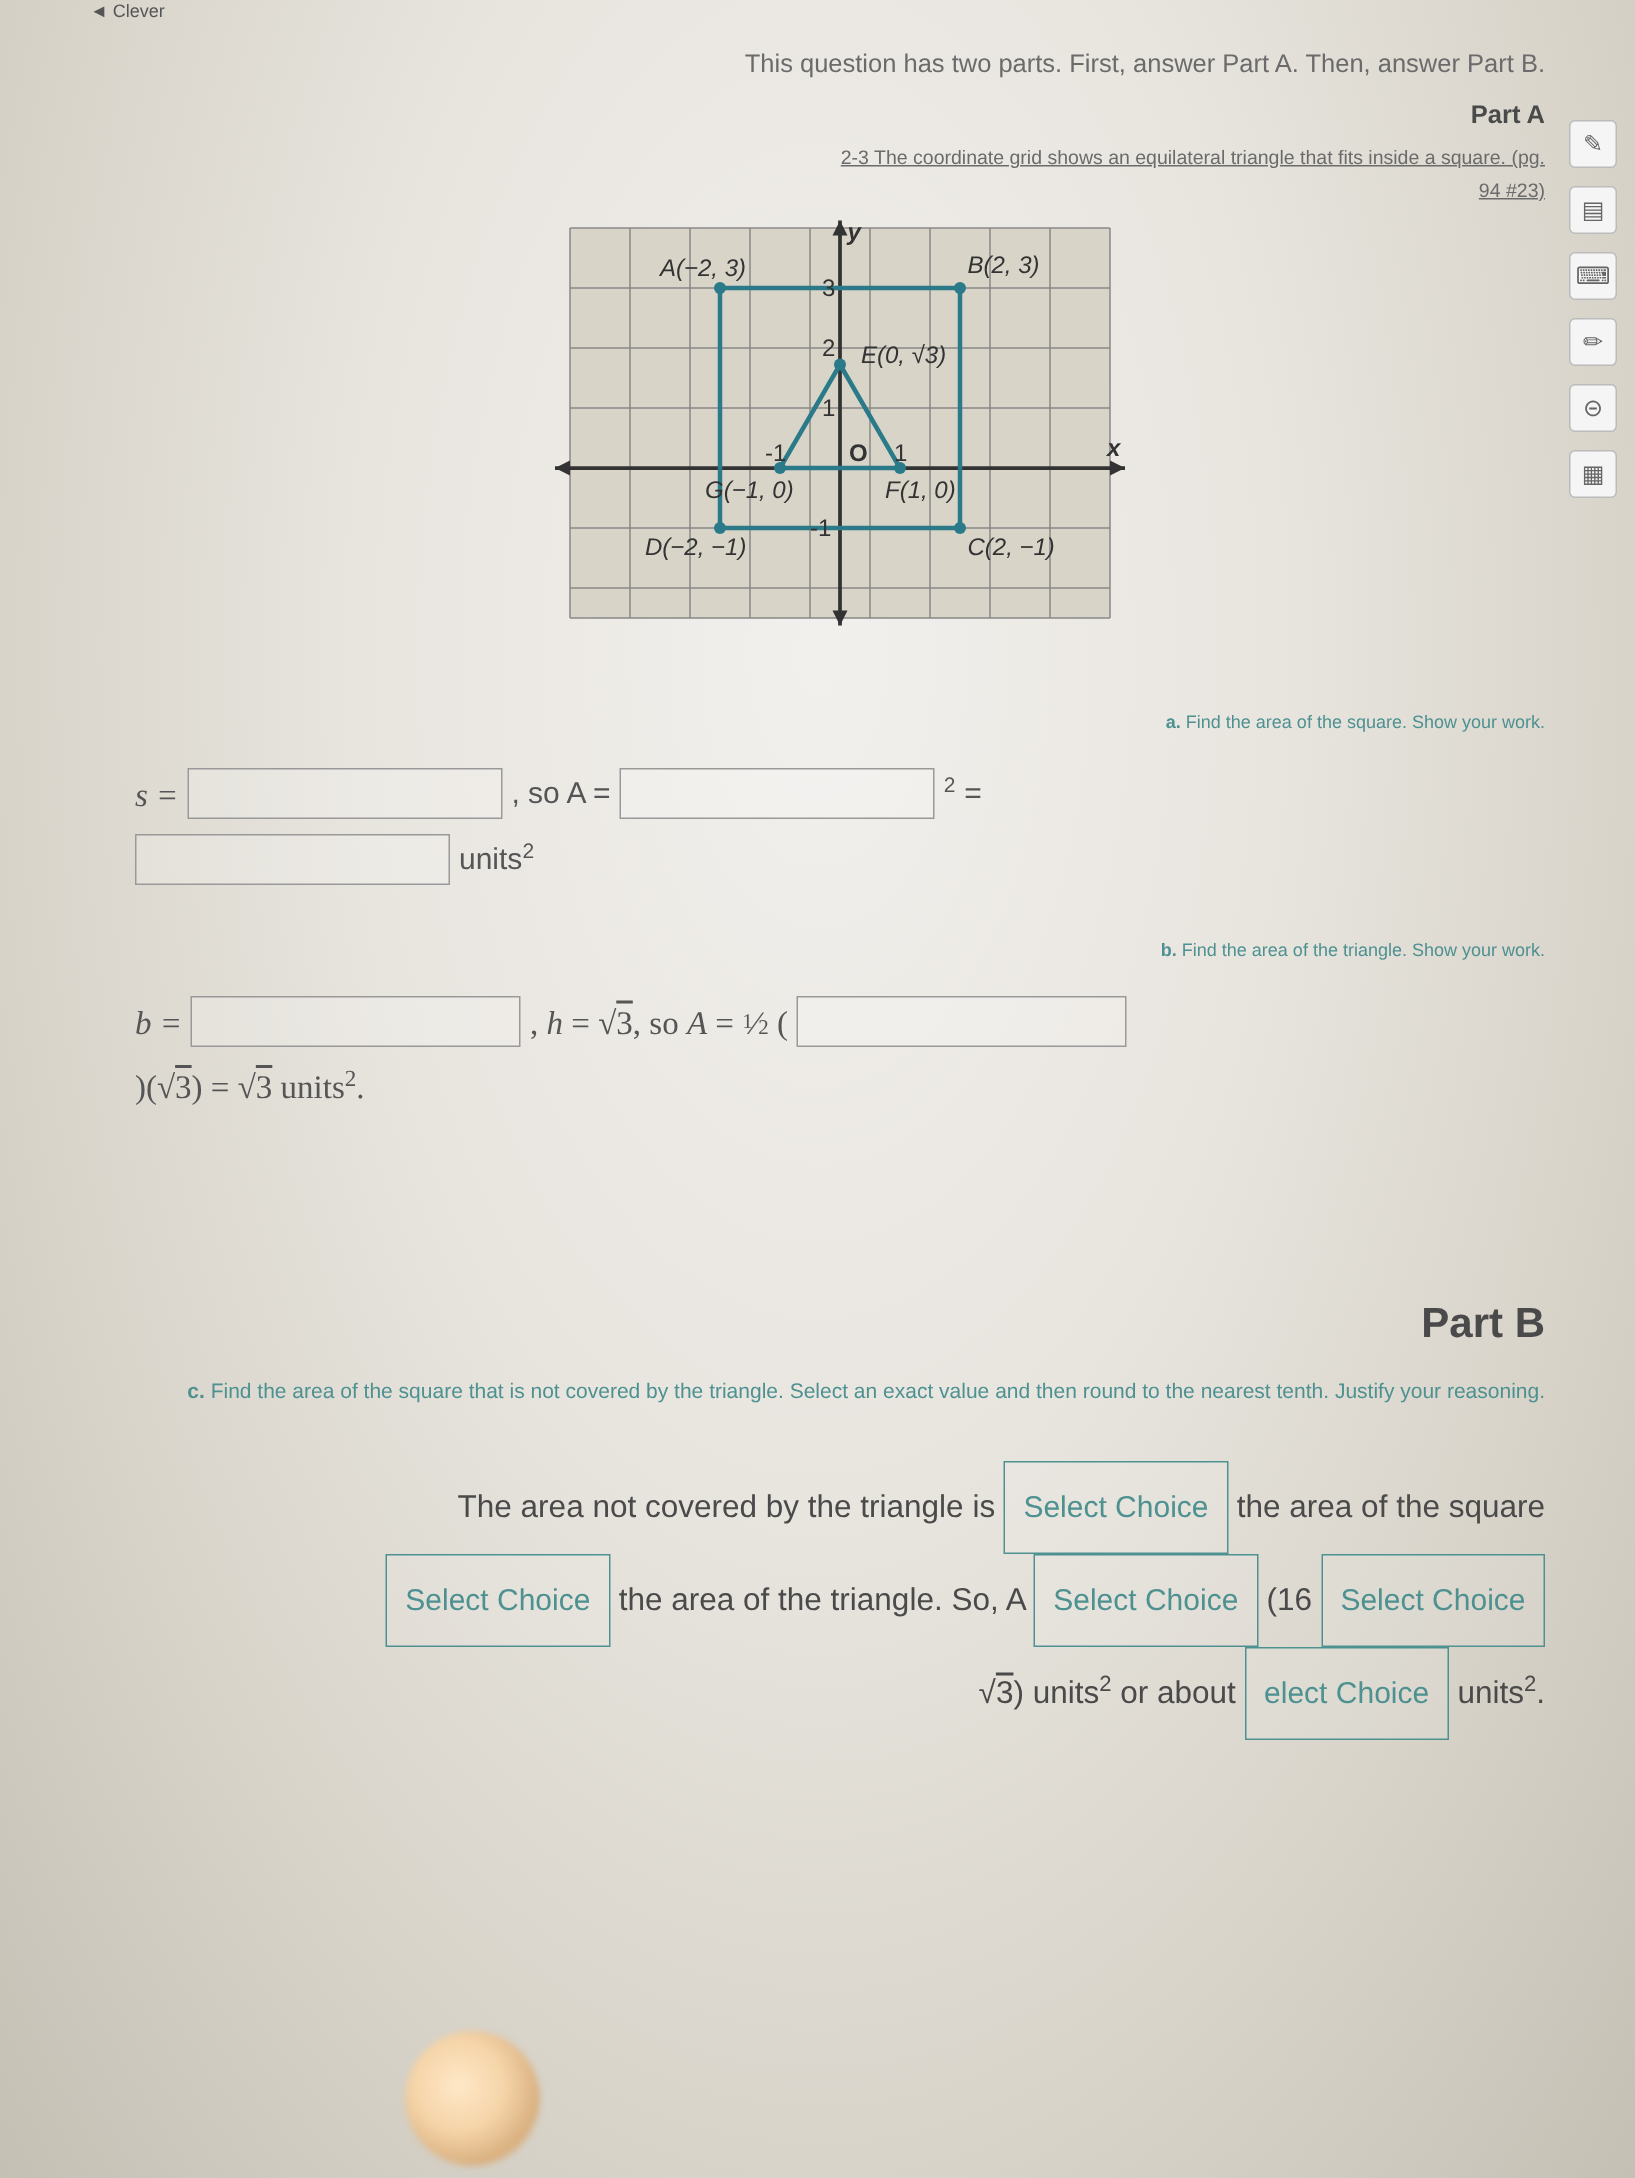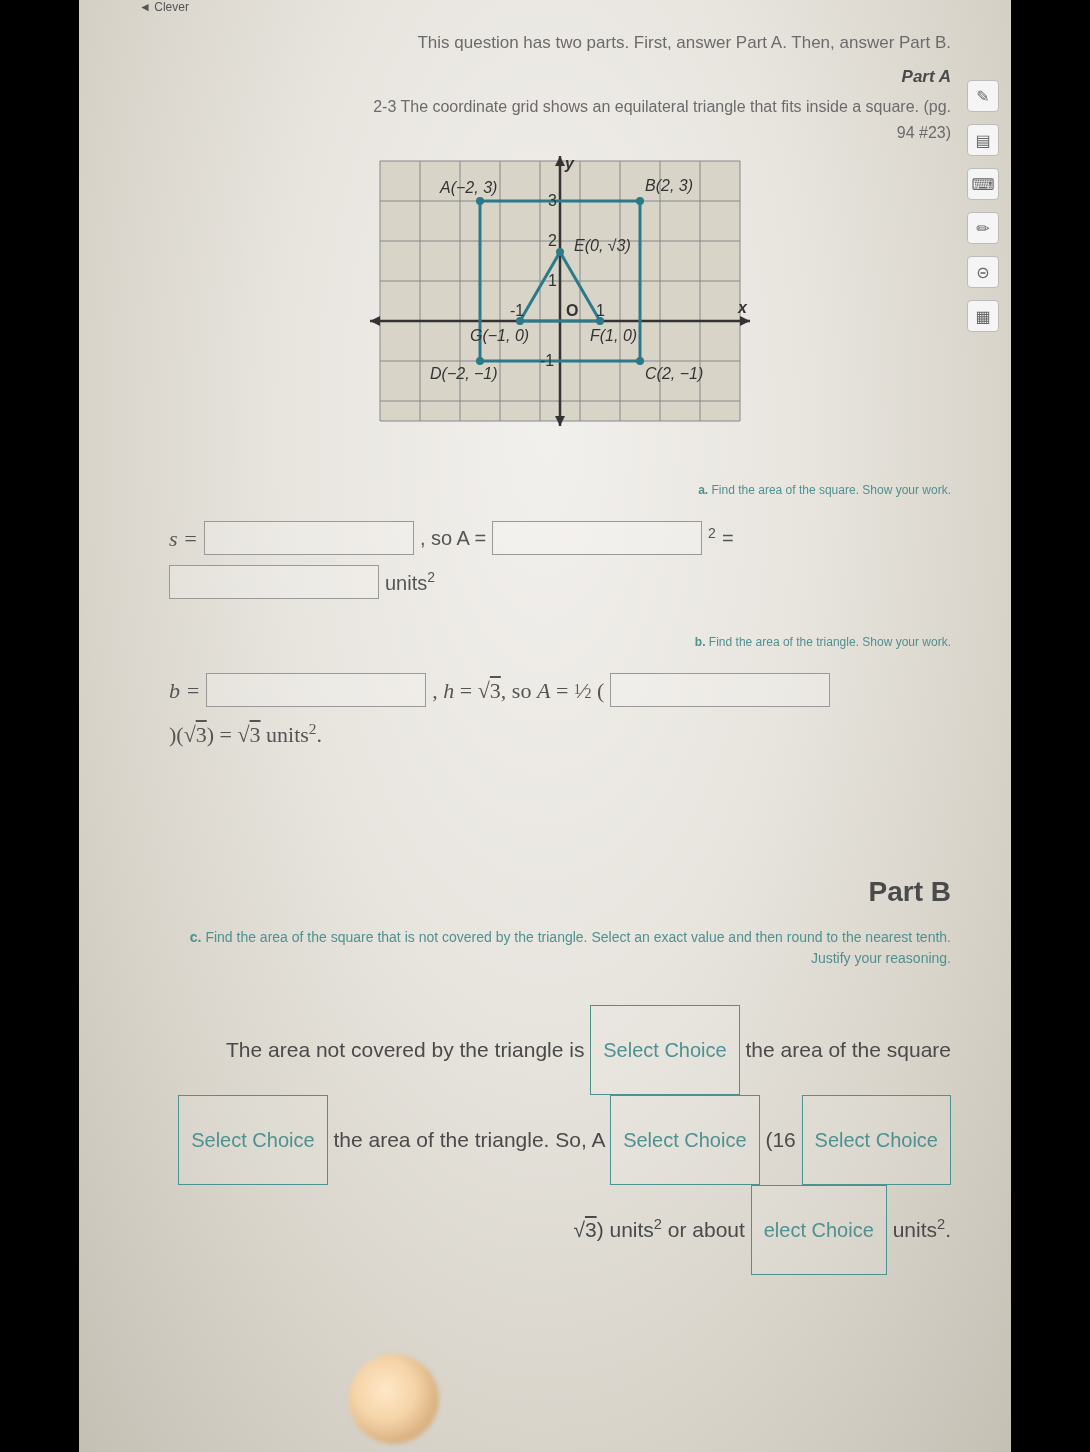--- a/index.html
+++ b/index.html
@@ -4,21 +4,21 @@
 <style>
   * { box-sizing: border-box; }
   body {
     margin: 0;
     font-family: -apple-system, BlinkMacSystemFont, "Segoe UI", Arial, sans-serif;
     background: #000;
     display: flex;
     justify-content: center;
   }
   .tablet-frame {
-    width: 932px;
+    width: 1090px;
     height: 1452px;
     background: radial-gradient(ellipse at 50% 30%, #f2f0ed 0%, #e8e5df 40%, #d8d4ca 70%, #c5c0b4 100%);
     position: relative;
     padding: 20px 60px 40px 90px;
     overflow: hidden;
   }
   .top-bar {
     position: absolute;
     top: 0; left: 60px;
     font-size: 12px;
@@ -33,26 +33,26 @@
   .instruction {
     font-size: 17px;
     color: #6b6b6b;
     margin: 10px 0 8px 60px;
   }
   .part-header {
     font-weight: 600;
     color: #4a4a4a;
     margin: 4px 0 6px 40px;
     font-size: 17px;
-    font-style: italic;
   }
   .question-text {
-    font-size: 16px;
+    font-size: 13px;
     color: #6b6b6b;
     margin: 0 0 2px 50px;
+    text-decoration: underline;
   }
   .graph-wrap {
     display: flex;
     justify-content: center;
     margin: 6px 0 30px 0;
   }
   .subq {
     color: #4e9191;
     font-size: 12px;
     margin: 18px 0 22px 0;
@@ -92,21 +92,21 @@
     line-height: 1.5;
   }
   .part-c-text b { font-weight: 700; }
   .fill-line {
     font-size: 21px;
     color: #4a4a4a;
     line-height: 2.4;
   }
   .select-choice {
     border: 1px solid #4e9191;
-    padding: 20px 12px;
+    padding: 6px 12px;
     color: #4e9191;
     font-size: 20px;
     display: inline-block;
     background: rgba(255,255,255,0.1);
   }
   .toolbar {
     position: absolute;
     right: 12px;
     top: 80px;
     display: flex;

